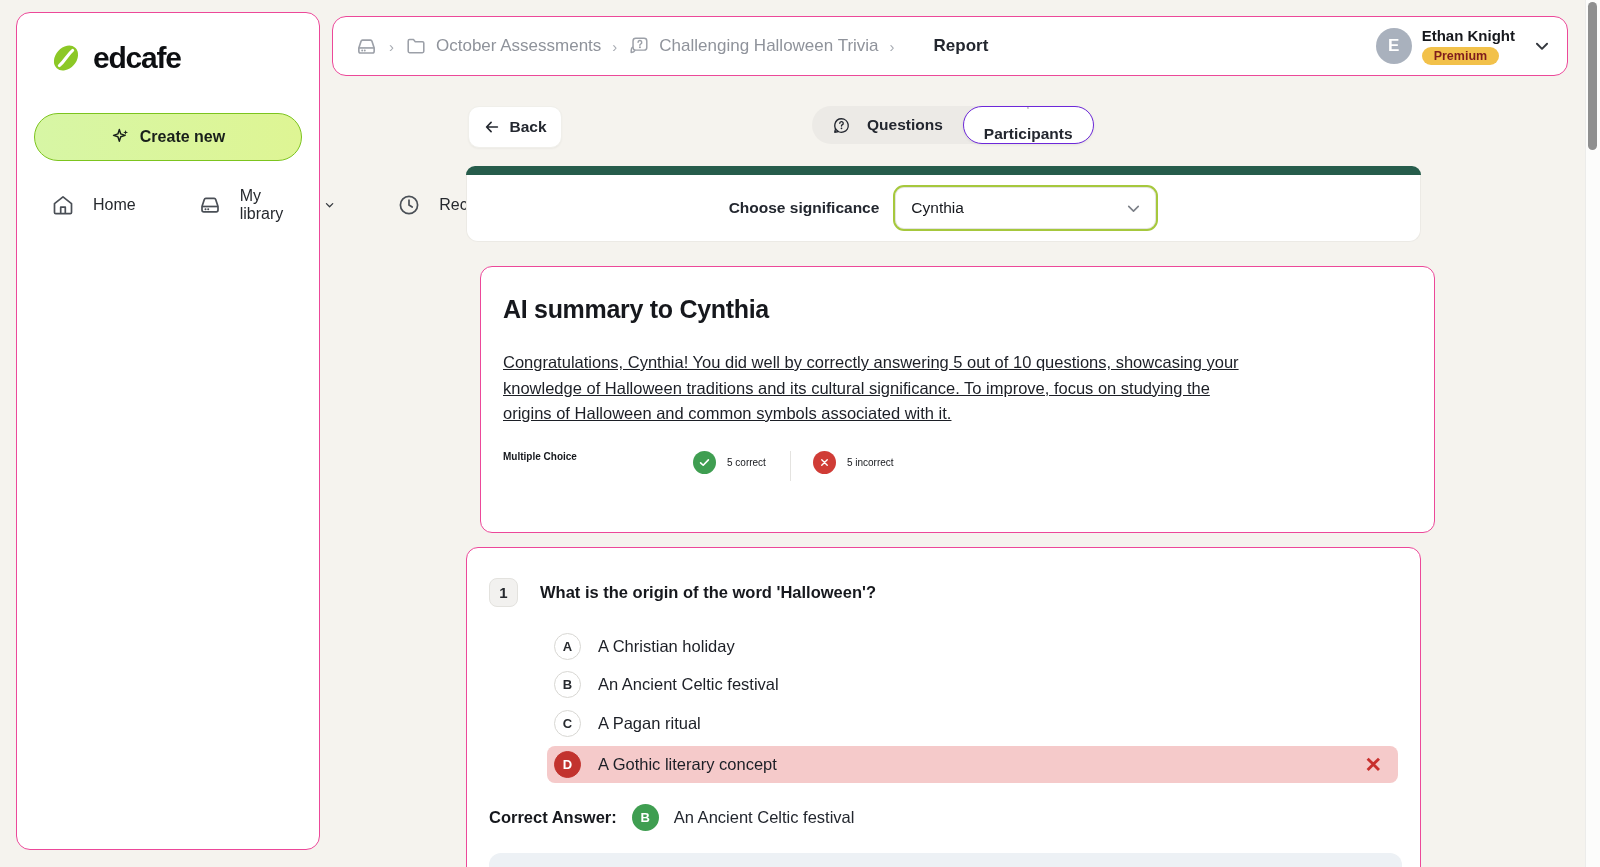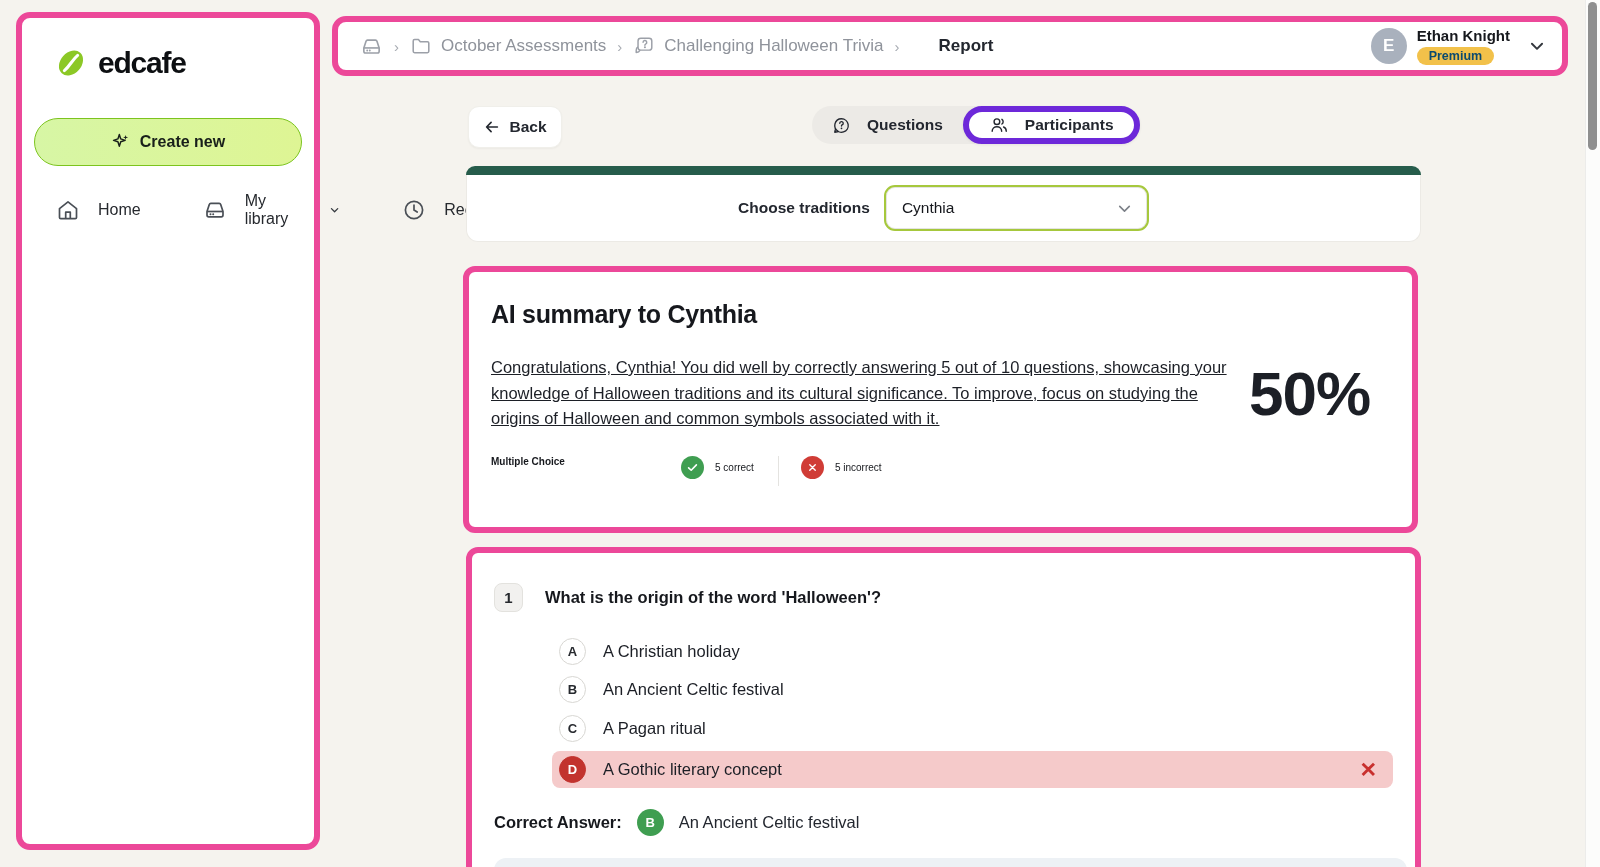--- a/index.html
+++ b/index.html
@@ -3,21 +3,21 @@
 <meta charset="utf-8">
 <style>
   * { margin:0; padding:0; box-sizing:border-box; }
   html,body { width:1600px; height:867px; overflow:hidden; }
   body {
     font-family:"Liberation Sans", sans-serif;
     background:#f5f3ee;
     color:#23272f;
     position:relative;
   }
-  .card { background:#fff; border:6px solid #ec4899; border-radius:14px; }
+  .card { background:#fff; border:1px solid #ec4899; border-radius:14px; }
 
   
   .sidebar { position:absolute; left:16px; top:12px; width:304px; height:838px; }
   .logo-row { display:flex; align-items:center; gap:8px; padding:26px 0 0 30px; }
   .logo-bean { width:38px; height:38px; }
   .logo-text { font-size:30px; font-weight:800; letter-spacing:-1.2px; color:#0d0f12; }
   .create-new {
     display:flex; align-items:center; justify-content:center; gap:9px;
     margin:36px auto 0; width:268px; height:48px; border-radius:999px;
     background:linear-gradient(90deg,#d7f6a5,#def594);
@@ -38,49 +38,49 @@
   .crumb { display:flex; align-items:center; gap:11px; font-size:17px; color:#8f939b; }
   .crumb .sep { color:#a7abb2; font-size:15px; }
   .crumb-link { display:flex; align-items:center; gap:9px; cursor:pointer; color:#8f939b; }
   .crumb-current { color:#23272f; font-weight:700;padding-left:28px; }
   .header .spacer { flex:1; }
   .user-chip { display:flex; align-items:center; gap:10px; cursor:pointer; }
   .avatar { width:36px; height:36px; border-radius:50%; background:#a9b1bd; color:#fff;
     display:flex; align-items:center; justify-content:center; font-size:17px; font-weight:600; }
   .user-meta { display:flex; flex-direction:column; align-items:flex-start; gap:3px; }
   .user-name { font-size:15px; font-weight:700; color:#16181d; }
-  .premium-badge { background:#f2c14a; color:#0c4a6e; font-size:12.5px; font-weight:700;
+  .premium-badge { background:#f2c14a; color:#7f1d1d; font-size:12.5px; font-weight:700;
     padding:2px 12px; border-radius:999px; }
 
   
   .back-btn { position:absolute; left:468px; top:106px; width:94px; height:42px;
     background:#fff; border:1px solid #f0efea; border-radius:11px; cursor:pointer;
     display:flex; align-items:center; justify-content:center; gap:8px;
     font-size:15.5px; font-weight:600; color:#23272f;
     box-shadow:0 1px 2px rgba(0,0,0,.04); }
   .tabs { position:absolute; left:812px; top:106px; height:38px; border-radius:999px;
     background:#eceae6; display:flex; align-items:stretch; }
   .tab { display:flex; align-items:center; gap:16px; padding:0 20px; cursor:pointer;
     font-size:15.5px; font-weight:600; color:#23272f; border-radius:999px; }
-  .tab.active { background:#fff; border:6px solid #6d28d9; box-shadow:0 1px 3px rgba(0,0,0,.07); }
+  .tab.active { background:#fff; border:1px solid #6d28d9; box-shadow:0 1px 3px rgba(0,0,0,.07);flex-direction:column; }
 
   
   .picker-card { position:absolute; left:466px; top:166px; width:955px; }
   .picker-top { height:9px; background:#265c4b; border-radius:12px 12px 0 0; }
   .picker-body { background:#fff; border:1px solid #eceae5; border-top:none;
     border-radius:0 0 12px 12px; height:67px;
     display:flex; align-items:center; justify-content:center; gap:14px; }
   .picker-label { font-size:15.5px; font-weight:600; color:#23272f; }
   .select-wrap { width:265px; height:46px; border:2px solid #a6c83d; border-radius:11px;
     background:#fff; display:flex; align-items:center; padding:0 14px 0 16px; cursor:pointer;
     box-shadow:inset 0 0 0 1px #e4e4e2; }
   .select-value { flex:1; font-size:15.5px; color:#16181d; }
 
   
-  .summary-card { position:absolute; left:463px; top:266px; width:955px; height:267px;
+  .summary-card { position:absolute; left:480px; top:266px; width:955px; height:267px;
     border-radius:12px; padding:28px 24px 0 22px; }
   .summary-title { font-size:25px; font-weight:800; letter-spacing:-.3px; color:#16181d; }
   .summary-row { display:flex; margin-top:26px; }
   .summary-text { width:740px; font-size:16.5px; line-height:25.5px; color:#1c1f26;text-decoration:underline; }
   .score-wrap { flex:1; display:flex; align-items:center; justify-content:center; }
   .score { font-size:62px; font-weight:800; letter-spacing:-1px; color:#1c1f26; }
   .stats-row { display:flex; align-items:flex-start; margin-top:24px; font-size:10px; color:#16181d; }
   .stats-label { font-weight:700; width:190px; }
   .stat { display:flex; align-items:center; gap:11px; }
   .stat-circle { width:23px; height:23px; border-radius:50%; display:flex; align-items:center; justify-content:center; }
@@ -245,37 +245,34 @@
       <path d="M3.8 19.5 c0 -3.2 2.5 -5.4 5.7 -5.4 s5.7 2.2 5.7 5.4"></path>
       <path d="M15.5 5.2 a3.4 3.4 0 0 1 0 5.6 M17.5 14.4 c2 .7 3.2 2.6 3.2 5.1"></path>
     </svg>
     <span>Participants</span>
   </div>
 </div>
 
 <section class="picker-card">
   <div class="picker-top"></div>
   <div class="picker-body">
-    <span class="picker-label">Choose traditions</span>
+    <span class="picker-label">Choose significance</span>
     <div class="select-wrap">
       <span class="select-value">Cynthia</span>
       <svg width="17" height="17" viewBox="0 0 16 16" fill="none" stroke="#7c8088" stroke-width="1.5" stroke-linecap="round" stroke-linejoin="round">
         <path d="M3.5 6 L8 10.5 L12.5 6"></path>
       </svg>
     </div>
   </div>
 </section>
 
 <section class="summary-card card">
   <h2 class="summary-title">AI summary to Cynthia</h2>
   <div class="summary-row">
     <p class="summary-text">Congratulations, Cynthia! You did well by correctly answering 5 out of 10 questions, showcasing your knowledge of Halloween traditions and its cultural significance. To improve, focus on studying the origins of Halloween and common symbols associated with it.</p>
-    <div class="score-wrap">
-      <span class="score">50%</span>
-    </div>
   </div>
   <div class="stats-row">
     <span class="stats-label">Multiple Choice</span>
     <span class="stat">
       <span class="stat-circle good">
         <svg width="13" height="13" viewBox="0 0 16 16" fill="none" stroke="#fff" stroke-width="2" stroke-linecap="round" stroke-linejoin="round">
             <path d="M3.2 8.4 L6.4 11.4 L12.8 4.8"></path>
           </svg>
       </span>
       <span>5 correct</span>

